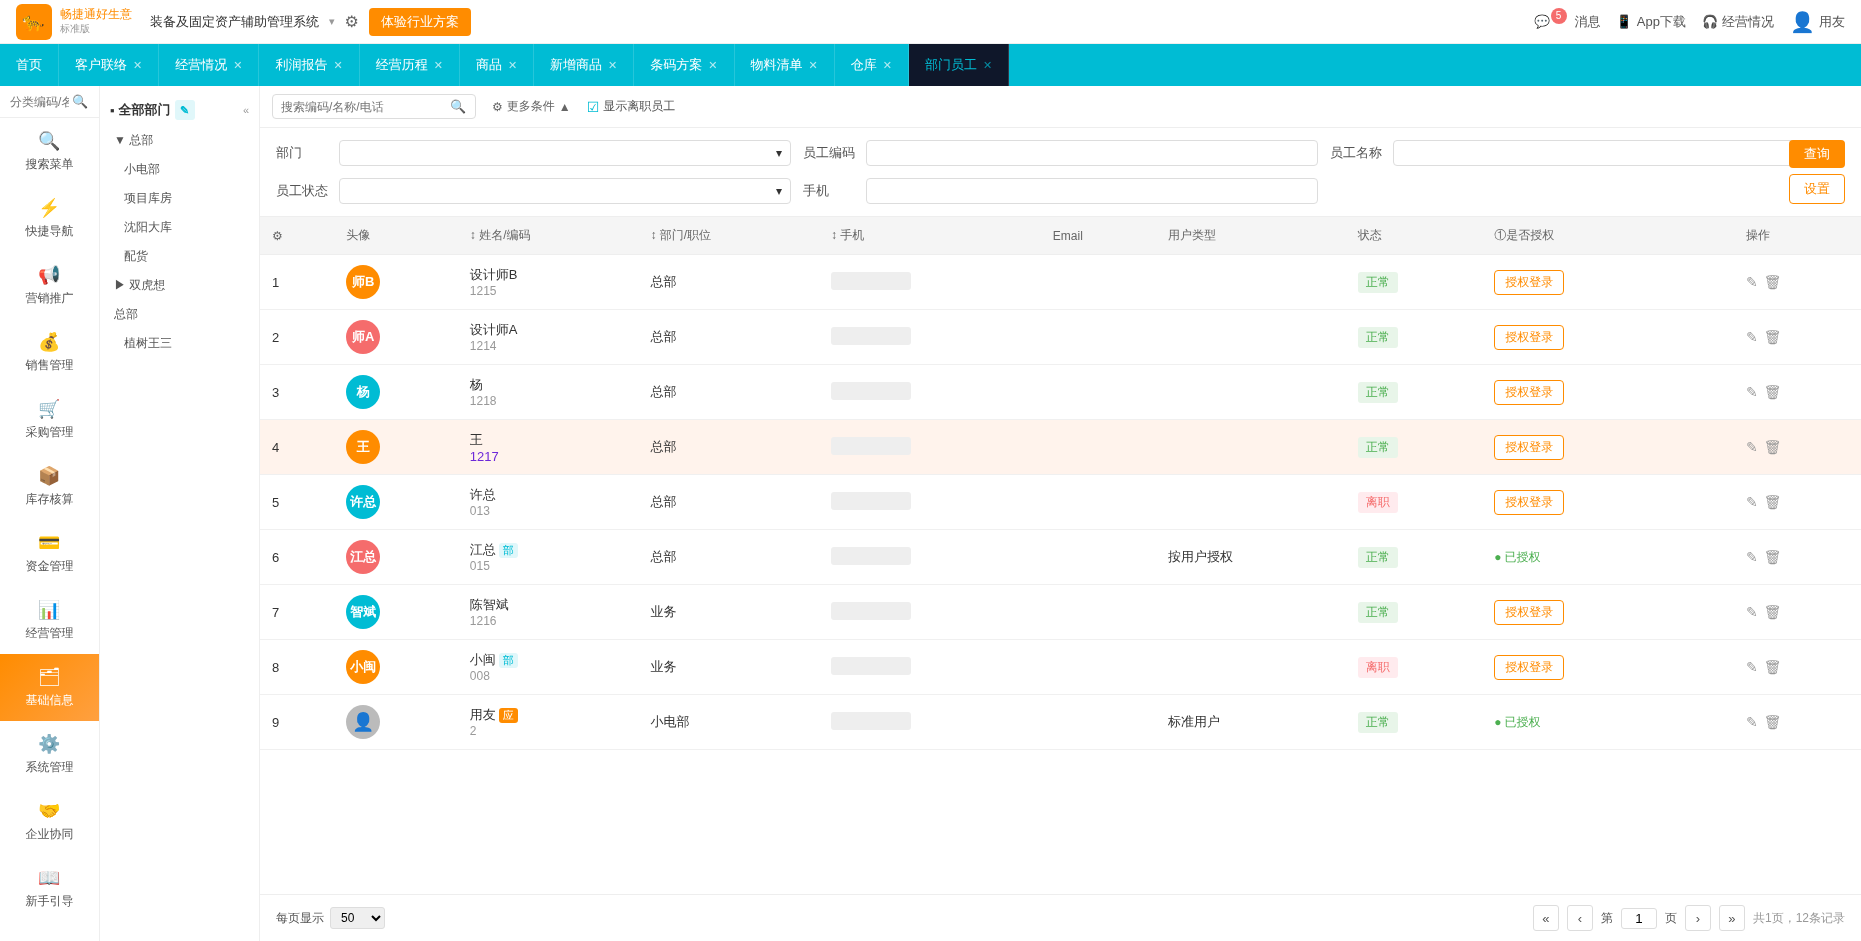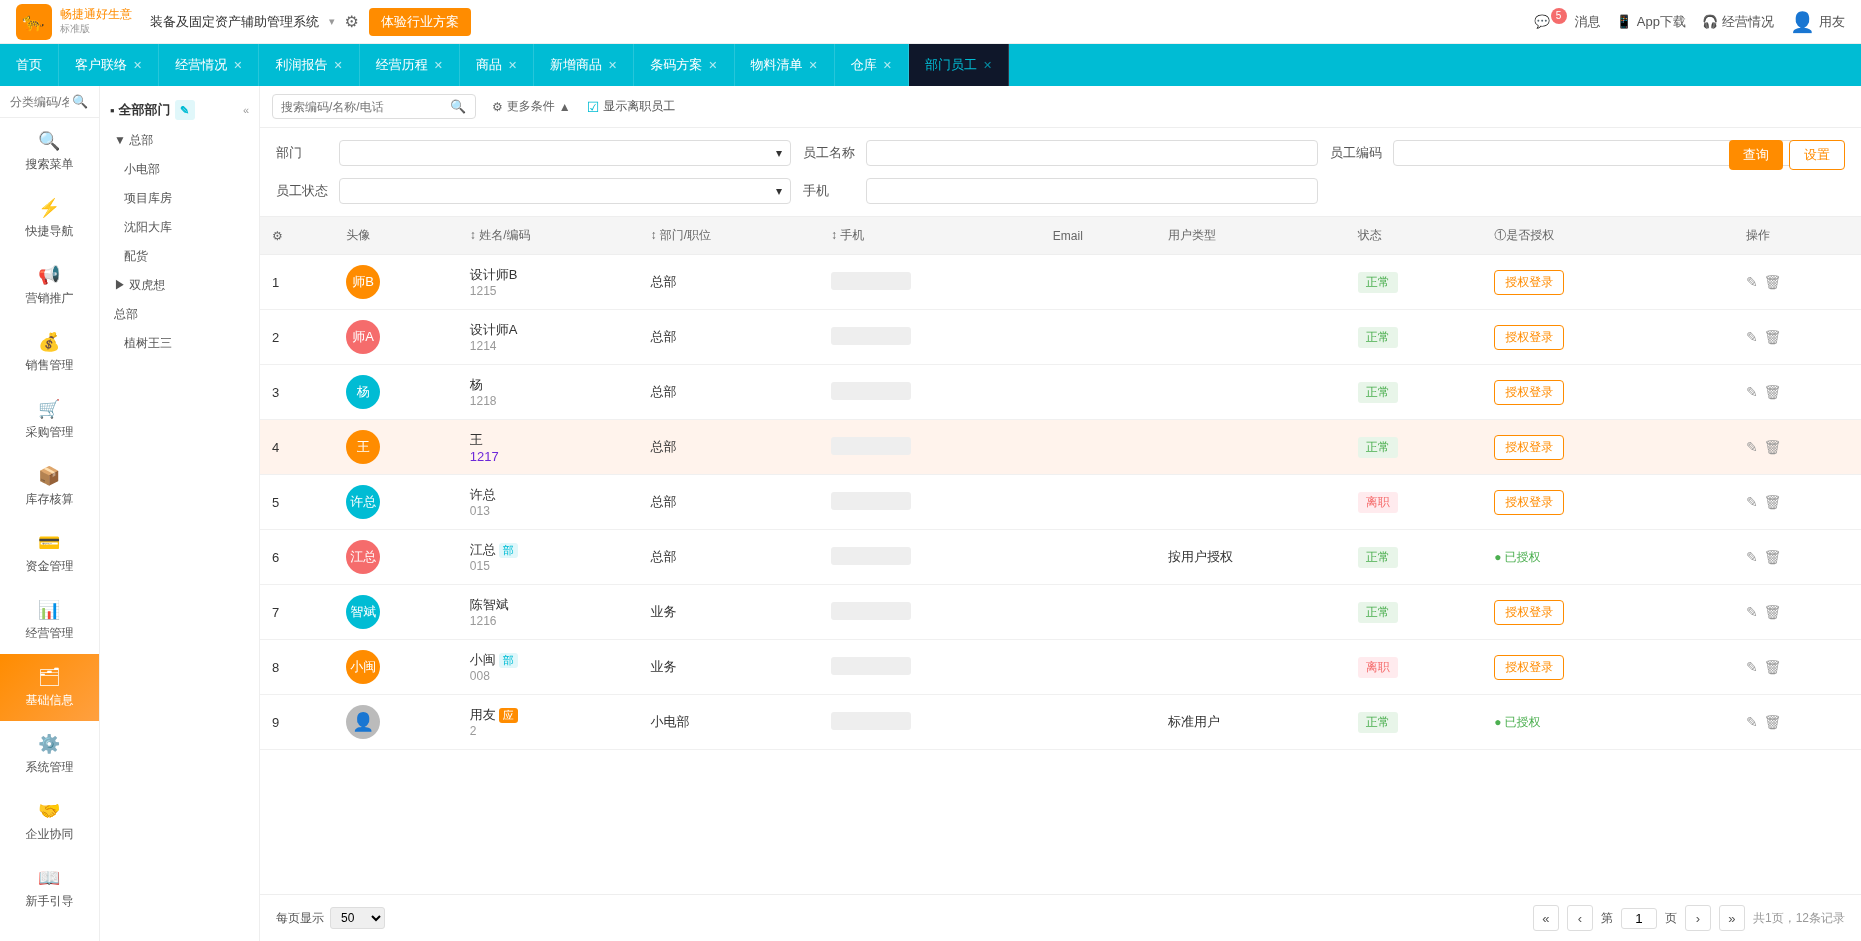--- a/index.html
+++ b/index.html
@@ -59,32 +59,32 @@
     .toolbar-right { margin-left: auto; display: flex; align-items: center; gap: 8px; }
     .add-btn { background: #ff8c00; color: #fff; border: none; border-radius: 4px; padding: 6px 12px; cursor: pointer; font-size: 13px; }
     .export-btn, .import-btn { display: flex; align-items: center; gap: 3px; color: #666; cursor: pointer; font-size: 12px; background: transparent; border: none; }
 
     
     .filter-area { background: #fff; padding: 12px 16px; border-bottom: 1px solid #eee; display: grid; grid-template-columns: repeat(3, 1fr); gap: 12px; position: relative; }
     .filter-row { display: flex; align-items: center; gap: 8px; }
     .filter-label { color: #555; font-size: 13px; white-space: nowrap; min-width: 55px; }
     .filter-select { flex: 1; border: 1px solid #ddd; border-radius: 4px; padding: 5px 8px; font-size: 12px; color: #333; display: flex; align-items: center; justify-content: space-between; cursor: pointer; }
     .filter-input { flex: 1; border: 1px solid #ddd; border-radius: 4px; padding: 5px 8px; font-size: 12px; color: #333; outline: none; }
-    .filter-actions { position: absolute; right: 16px; top: 12px; display: flex; flex-direction: row; gap: 6px; }
+    .filter-actions { position: absolute; right: 16px; top: 12px; display: flex; flex-direction: column; gap: 6px; }
     .query-btn { background: #ff8c00; color: #fff; border: none; border-radius: 4px; padding: 5px 14px; cursor: pointer; font-size: 13px; }
     .reset-btn { background: #fff; color: #ff8c00; border: 1px solid #ff8c00; border-radius: 4px; padding: 5px 14px; cursor: pointer; font-size: 13px; }
 
     
     .table-container { flex: 1; overflow: auto; background: #fff; }
     table { width: 100%; border-collapse: collapse; }
     thead tr { background: #f5f5f5; }
     th { padding: 10px 12px; text-align: left; font-size: 12px; color: #666; font-weight: normal; border-bottom: 1px solid #eee; white-space: nowrap; }
     td { padding: 10px 12px; font-size: 13px; color: #333; border-bottom: 1px solid #f0f0f0; vertical-align: middle; }
     tr.highlighted td { background: #fff3ec; }
-    .avatar { width: 34px; height: 34px; border-radius: 50%; display: flex; align-items: center; justify-content: center; color: #fff; font-size: 13px; font-weight: normal; }
+    .avatar { width: 34px; height: 34px; border-radius: 50%; display: flex; align-items: center; justify-content: center; color: #fff; font-size: 13px; font-weight: bold; }
     .avatar.gray { background: #bbb; }
     .status-badge { display: inline-block; padding: 2px 8px; border-radius: 3px; font-size: 12px; }
     .status-normal { background: #e8f5e9; color: #4caf50; }
     .status-resigned { background: #ffebee; color: #f56c6c; }
     .auth-btn { border: 1px solid #ff8c00; color: #ff8c00; background: #fff; border-radius: 4px; padding: 3px 10px; cursor: pointer; font-size: 12px; }
     .auth-granted { color: #4caf50; font-size: 12px; }
     .auth-granted::before { content: '●'; margin-right: 3px; }
     .action-btns { display: flex; gap: 6px; }
     .action-btn { color: #999; cursor: pointer; font-size: 14px; background: transparent; border: none; }
     .dept-tag { display: inline-block; background: #e0f7fa; color: #00bcd4; border-radius: 3px; padding: 0 4px; font-size: 11px; margin-left: 3px; }
@@ -286,26 +286,26 @@
 
       <div class="filter-area">
         <div class="filter-row">
           <span class="filter-label">部门</span>
           <div class="filter-select">
             <span></span>
             <span>▾</span>
           </div>
         </div>
         <div class="filter-row">
+          <span class="filter-label">员工编码</span>
+          <input class="filter-input" type="text" style="">
+        </div>
+        <div class="filter-row">
           <span class="filter-label">员工名称</span>
           <input class="filter-input" type="text" style="width: 220px;">
-        </div>
-        <div class="filter-row">
-          <span class="filter-label">员工编码</span>
-          <input class="filter-input" type="text" style="">
         </div>
         <div class="filter-row">
           <span class="filter-label">员工状态</span>
           <div class="filter-select">
             <span></span>
             <span>▾</span>
           </div>
         </div>
         <div class="filter-row">
           <span class="filter-label">手机</span>

